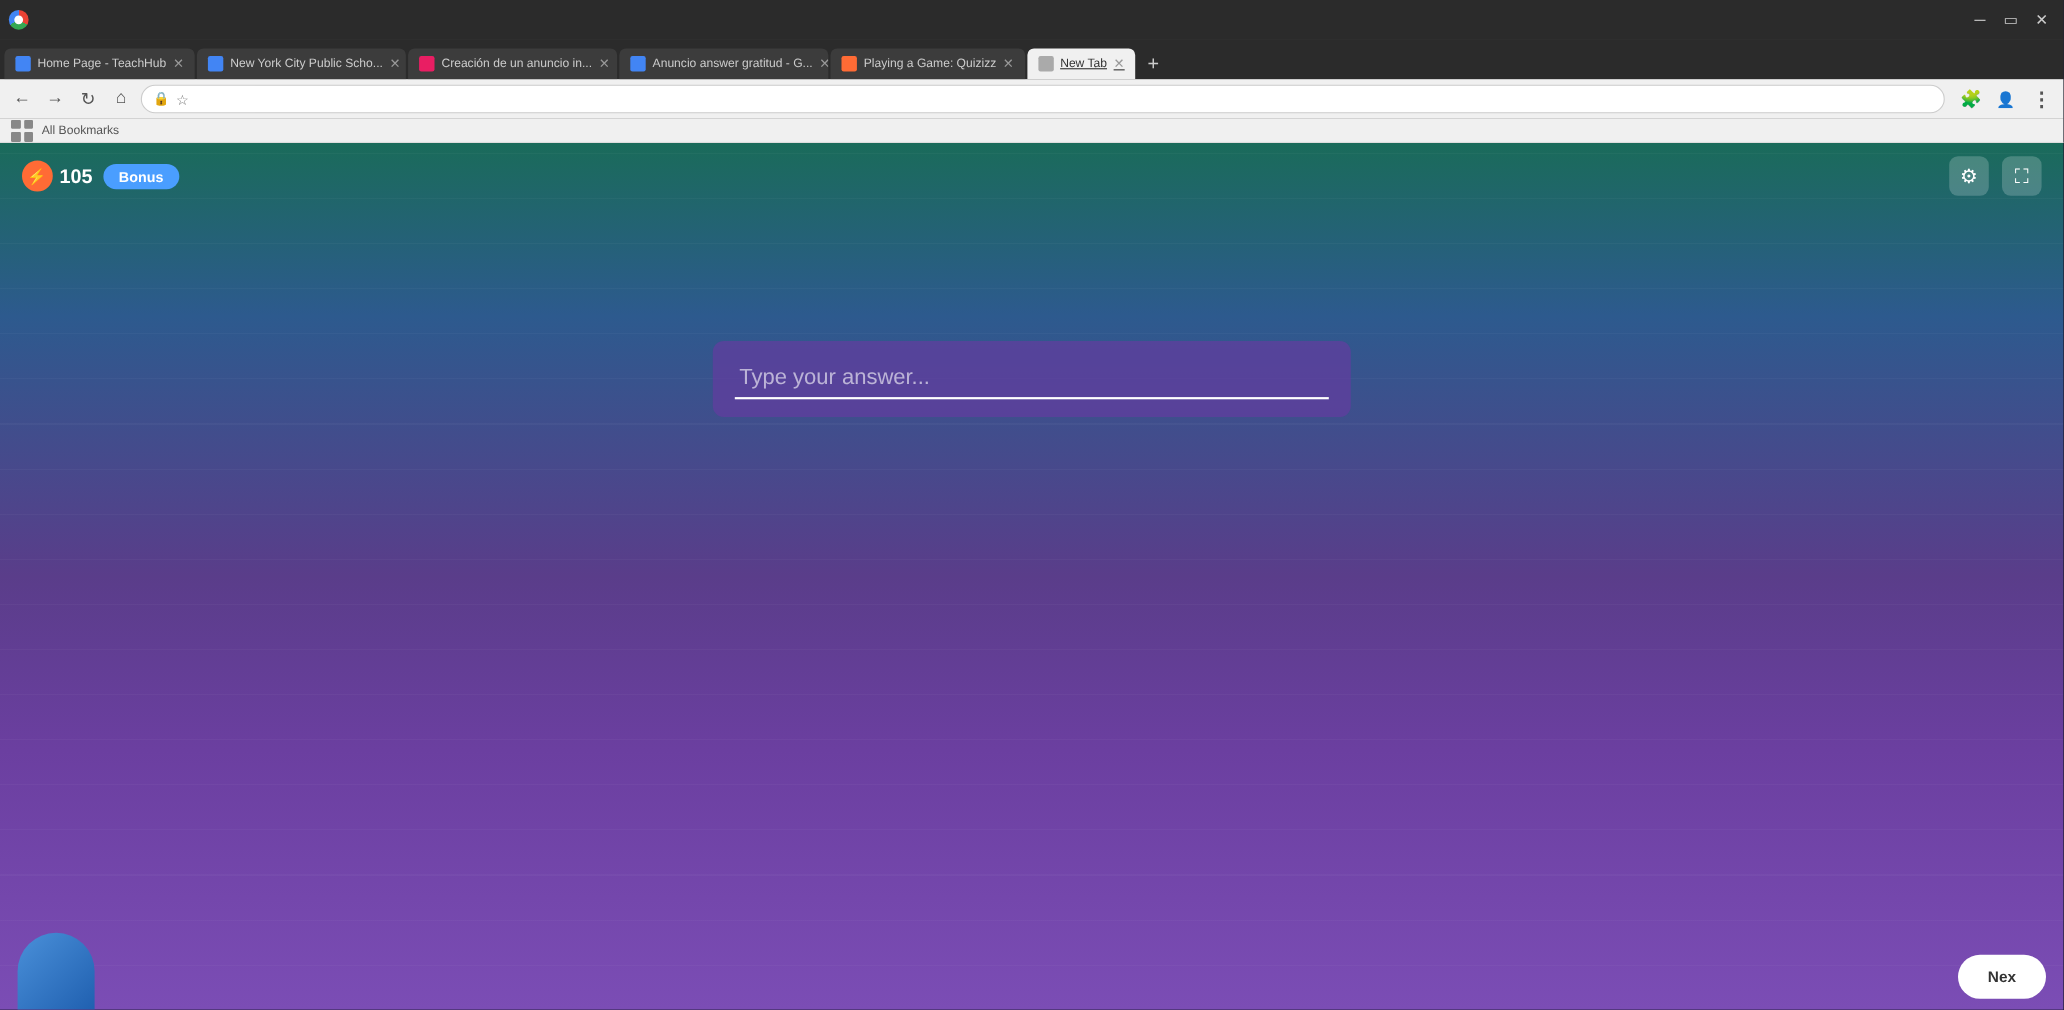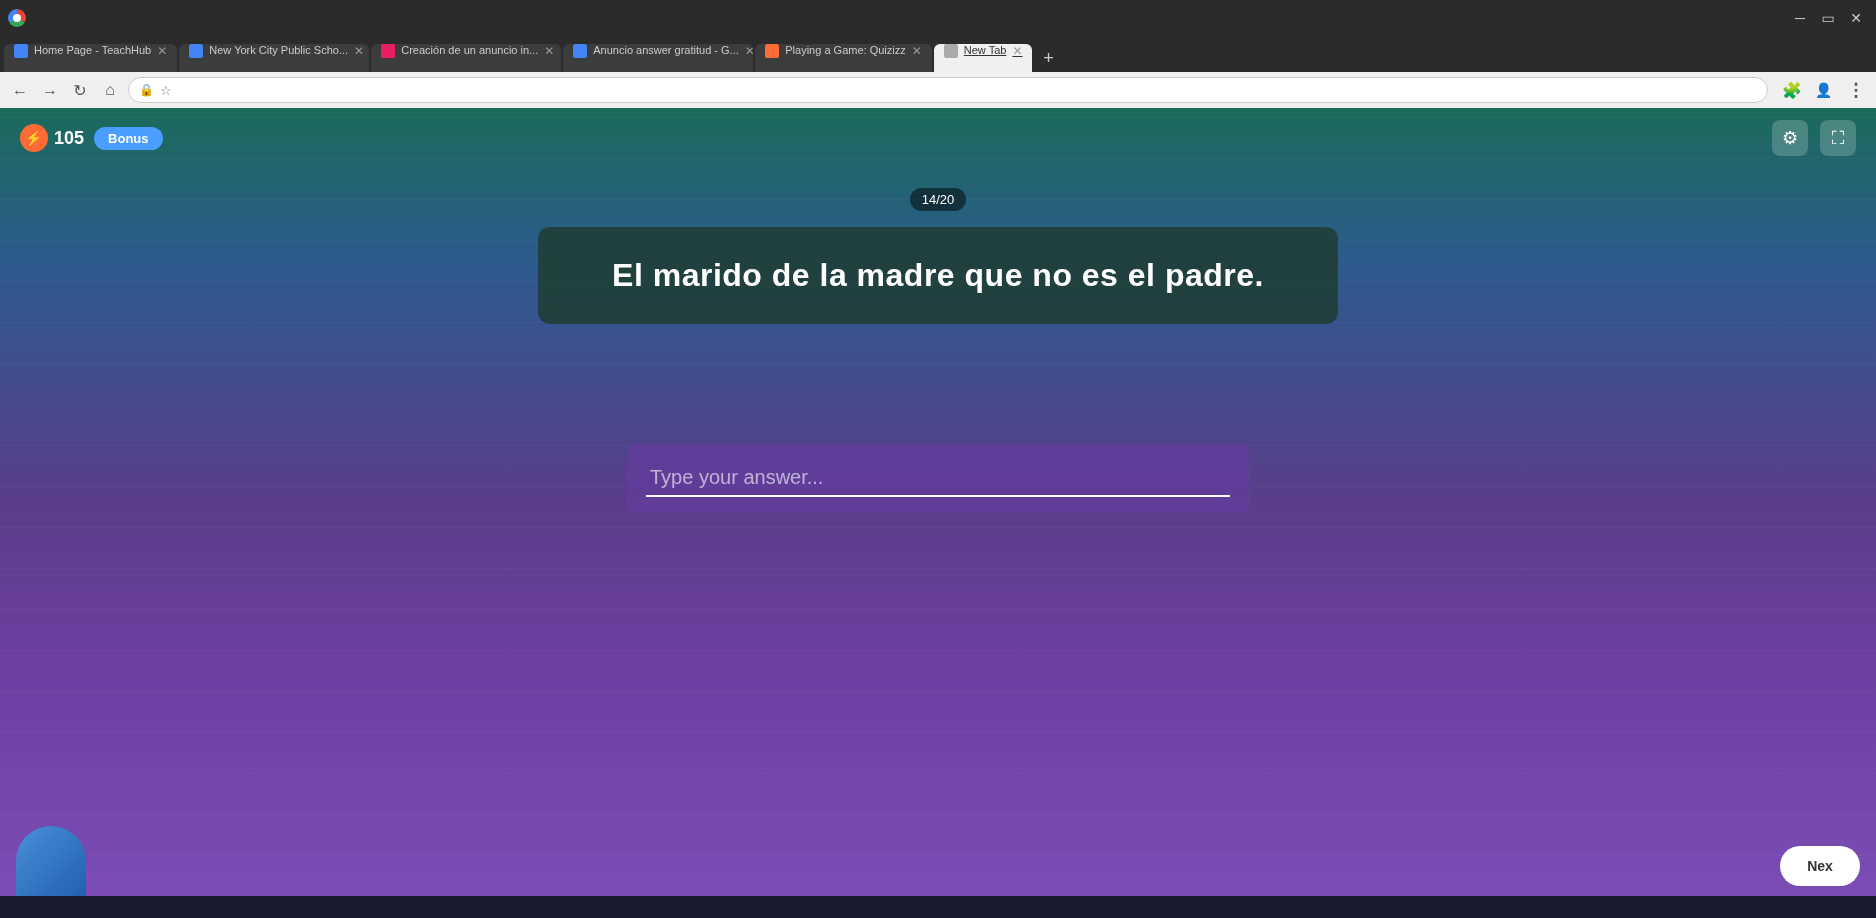--- a/index.html
+++ b/index.html
@@ -30,21 +30,21 @@
       display: flex;
       align-items: flex-end;
       background: #2b2b2b;
       height: 36px;
       padding: 0 4px;
       overflow: hidden;
     }
 
     .tab {
       display: flex;
-      align-items: flex-start;
+      align-items: center;
       height: 28px;
       padding: 0 10px;
       background: #3c3c3c;
       border-radius: 6px 6px 0 0;
       font-size: 11px;
       color: #ccc;
       max-width: 190px;
       overflow: hidden;
       white-space: nowrap;
       text-overflow: ellipsis;
@@ -286,21 +286,21 @@
     .answer-area {
       display: flex;
       flex-direction: column;
       align-items: center;
       margin-top: 120px;
       position: relative;
       z-index: 10;
     }
 
     .answer-input-container {
-      width: 624px;
+      width: 580px;
       background: rgba(100, 60, 160, 0.7);
       border-radius: 10px;
       padding: 16px 20px;
     }
 
     .answer-input {
       width: 100%;
       background: transparent;
       border: none;
       border-bottom: 2px solid white;
@@ -454,48 +454,49 @@
         <span style="color:#777; font-size:13px;">☆</span>
       </div>
     </div>
     <div class="toolbar-icons">
       <button class="toolbar-icon-btn">🧩</button>
       <button class="toolbar-icon-btn" style="font-size:14px;">👤</button>
       <button class="toolbar-icon-btn" style="font-size:18px; font-weight:bold;">⋮</button>
     </div>
   </div>
 
+  <div class="bookmarks-bar">
+    <div class="grid-icon">
+      <span></span>
+        <span></span>
+        <span></span>
+        <span></span>
+    </div>
+    <span style="font-size:11px; color:#555;">All Bookmarks</span>
+  </div>
 </div>
 
 <div class="game-area">
 
   <div class="game-header">
     <div class="score-area">
       <div class="score-badge">
         <div class="score-icon">⚡</div>
         <span>105</span>
       </div>
       <div class="bonus-badge">
         <span>Bonus</span>
       </div>
     </div>
     <div class="header-right">
       <button class="settings-btn">⚙</button>
       <button class="fullscreen-btn">⛶</button>
     </div>
   </div>
 
-  <div class="question-area">
-    <div class="question-counter">
-      <span>14/20</span>
-    </div>
-    <div class="question-card">
-      <span class="question-text">El marido de la madre que no es el padre.</span>
-    </div>
-  </div>
 
   <div class="answer-area">
     <div class="answer-input-container">
       <input class="answer-input" type="text" placeholder="Type your answer..." style="">
     </div>
   </div>
 
   <div class="bottom-area">
     <div class="character-area">
       <div class="character"></div>

